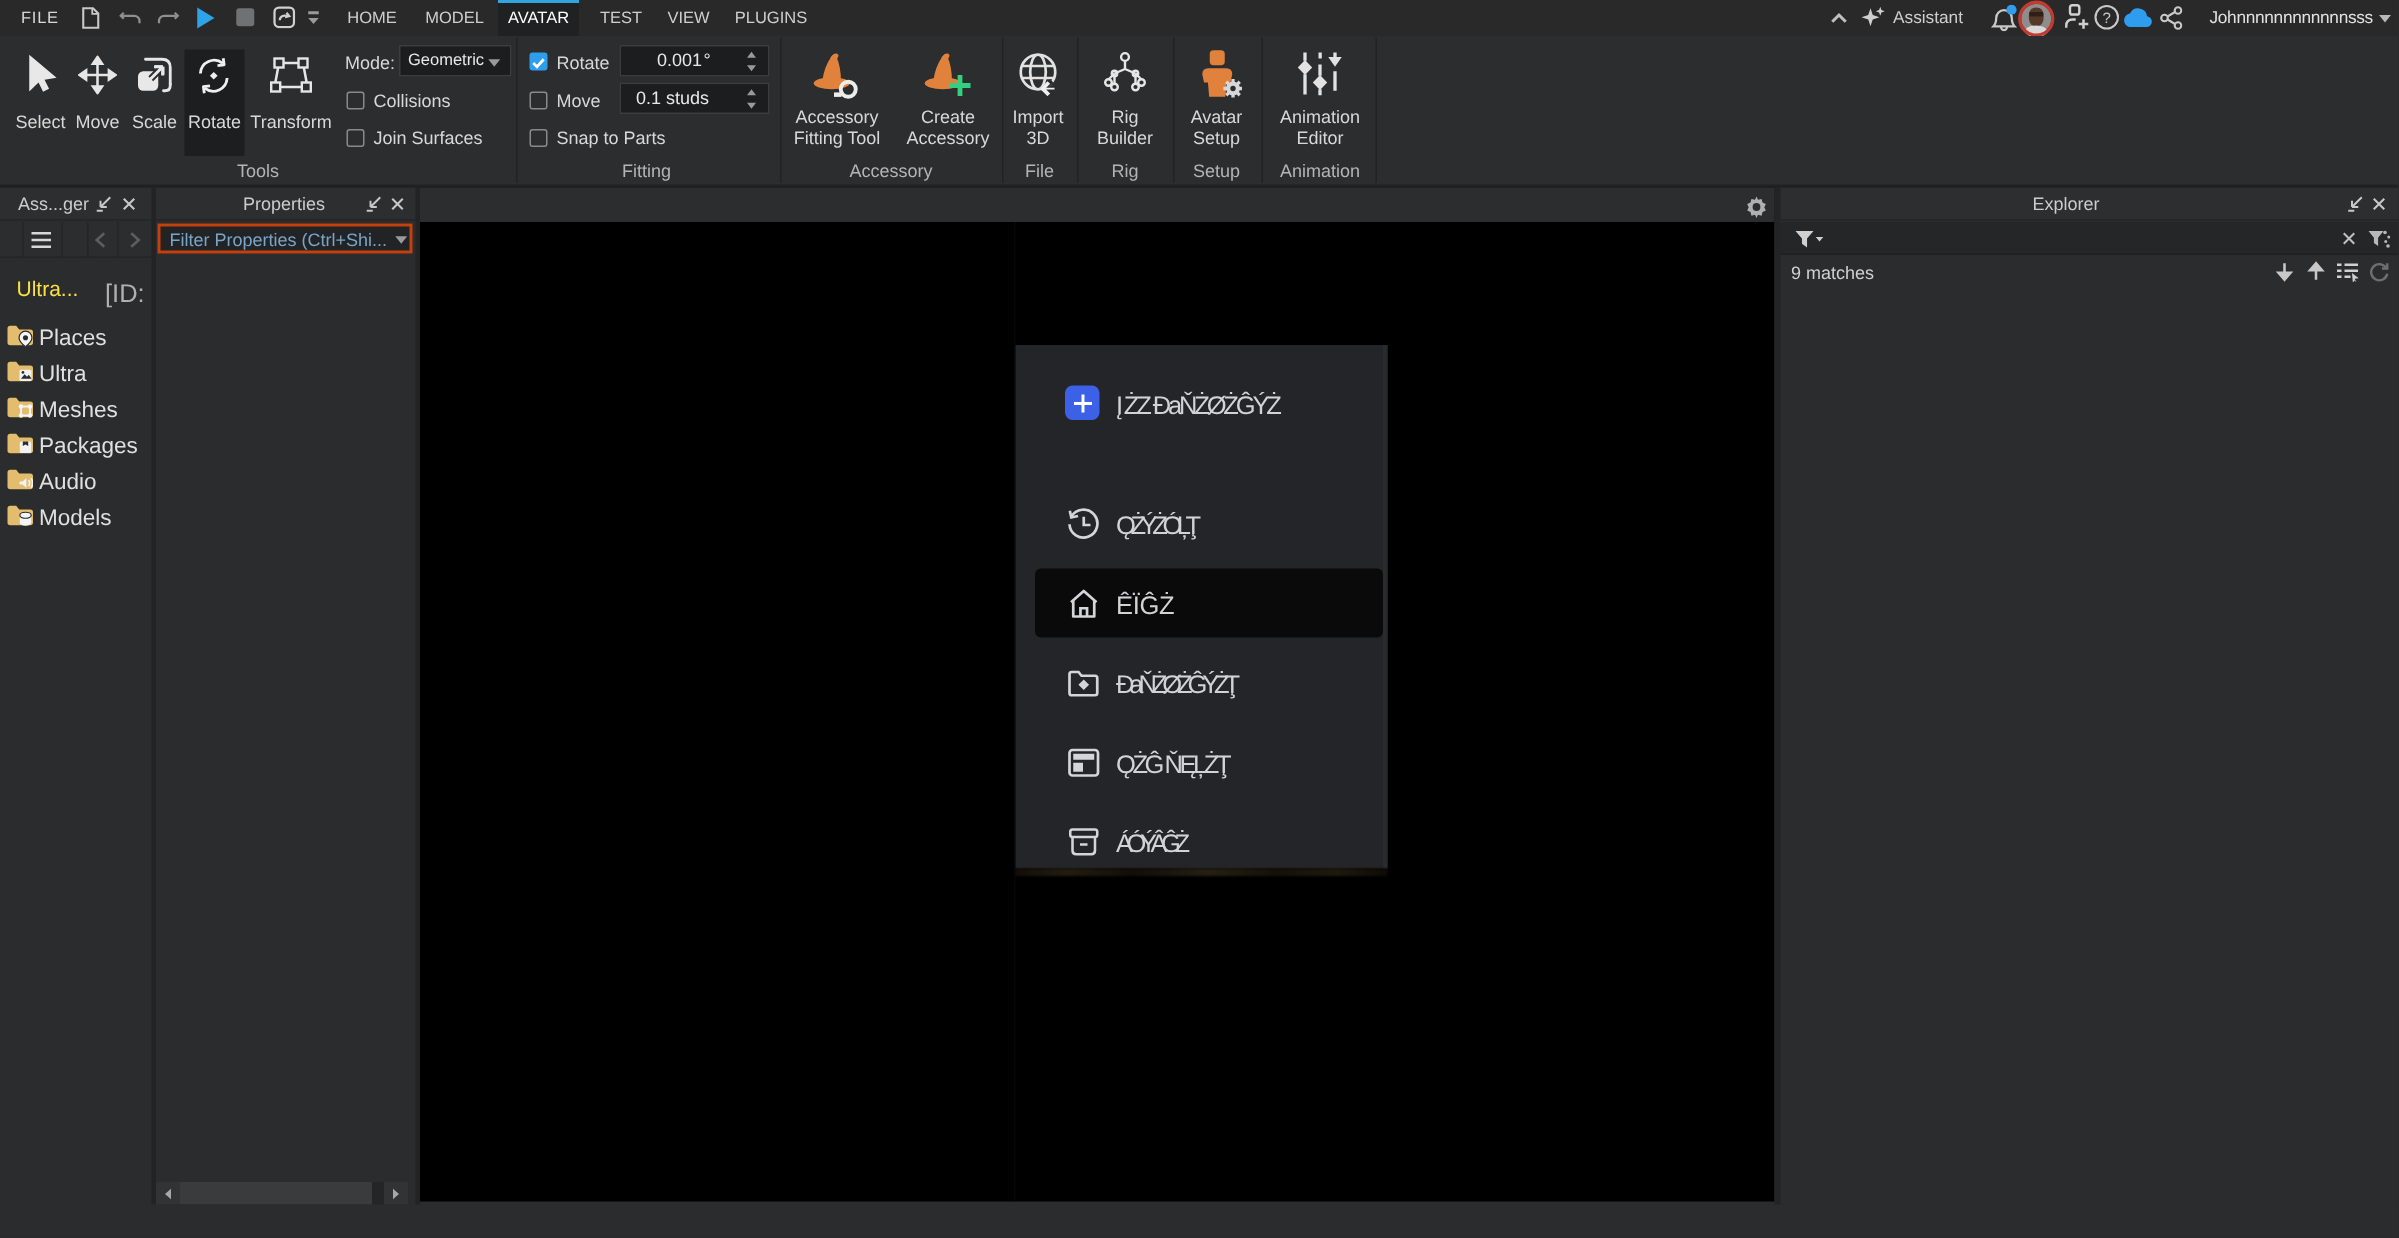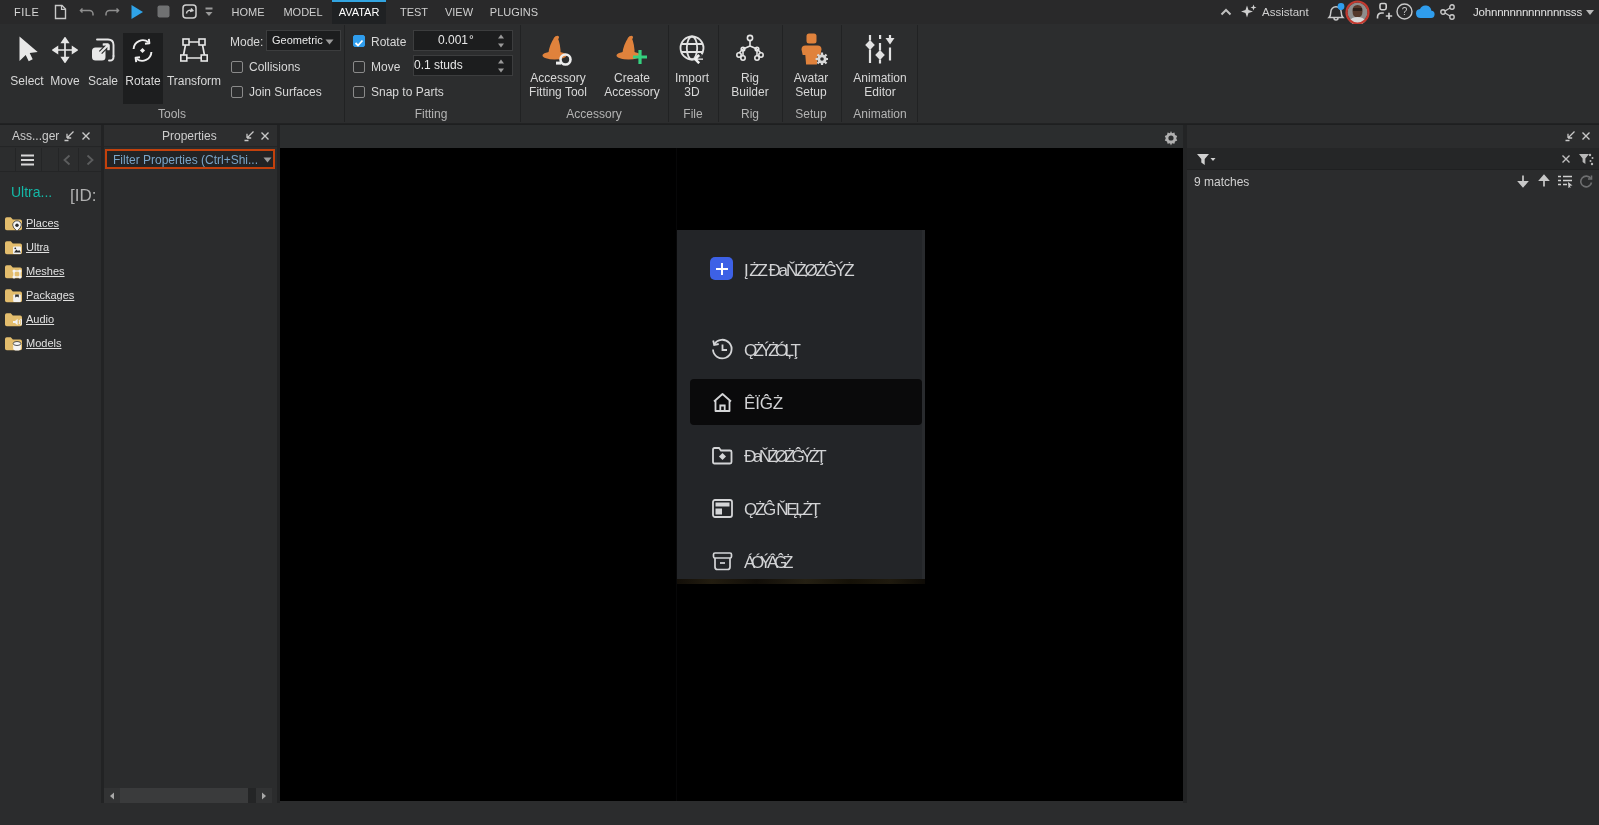--- a/index.html
+++ b/index.html
@@ -22,21 +22,21 @@
 .ptitle { position:absolute; background:#2d2e2f; color:#cccccc; font-size:12px; }
 #leftpanel { position:absolute; left:0; top:125px; width:101px; height:678px; background:#2b2c2d; }
 #proppanel { position:absolute; left:104px; top:125px; width:173px; height:678px; background:#2b2c2d; }
 #viewport { position:absolute; left:280px; top:125px; width:903px; height:676px; background:#000; }
 #vptop { position:absolute; left:280px; top:125px; width:903px; height:23px; background:#2b2d2e; }
 #explorer { position:absolute; left:1187px; top:125px; width:412px; height:679px; background:#2b2c2d; }
 .rowtxt { color:#d0d0d0; font-size:12px; }
 #gamemenu { position:absolute; left:677px; top:230px; width:248px; height:349px; background:#232528; }
 .mrow { position:absolute; left:67px; color:#d2d3d5; font-size:17px; white-space:nowrap; }
 #mhl { position:absolute; left:13px; top:149px; width:232px; height:46px; background:#0a0a0b; border-radius:4px; }
-.flabel { position:absolute; left:26px; color:#e0e0e0; font-size:11px;text-decoration:underline; }
+.flabel { position:absolute; left:26px; color:#e0e0e0; font-size:15px; }
 </style>
 </head>
 <body>
 <div id="stage">
 <div id="titlebar">
   <div class="txt" style="left:14px; letter-spacing:0.5px;">FILE</div>
   <svg class="abs" style="left:54px; top:4px;" width="13" height="16" viewBox="0 0 13 16">
         <path d="M1.5 1.5 h6.5 l3.5 3.5 v9.5 h-10 z" fill="none" stroke="#c8c8c8" stroke-width="1.4"></path>
         <path d="M7.5 1.5 v3.8 h3.8" fill="none" stroke="#c8c8c8" stroke-width="1.2"></path>
       </svg>
@@ -176,21 +176,21 @@
   <div class="cb" style="left:353px; top:11px; background:#2f9ded; border-color:#2f9ded;"><svg width="10" height="10" viewBox="0 0 10 10" style="margin:0 0 2px 0;">
           <path d="M1.5 5 L4 7.5 L8.5 2.5" fill="none" stroke="#fff" stroke-width="1.8"></path>
         </svg></div>
   <div class="cblabel" style="left:371px; top:11px;">Rotate</div>
   <div class="inputbox" style="left:413px; top:6px; width:100px; height:21px; line-height:19px; padding-left:24px;">0.001 °<svg style="position:absolute; right:7px; top:3px;" width="8" height="14" viewBox="0 0 8 14">
           <path d="M4 0.5 L7 4.5 H1 Z" fill="#9a9a9a"></path>
           <path d="M4 13.5 L7 9.5 H1 Z" fill="#9a9a9a"></path>
         </svg></div>
   <div class="cb" style="left:353px; top:37px;"></div>
   <div class="cblabel" style="left:371px; top:36px;">Move</div>
-  <div class="inputbox" style="left:413px; top:31px; width:100px; height:21px; line-height:19px; padding-left:0;">0.1 studs<svg style="position:absolute; right:7px; top:3px;" width="8" height="14" viewBox="0 0 8 14">
+  <div class="inputbox" style="left:413px; top:31px; width:100px; height:21px; line-height:19px; padding-left:10px;">0.1 studs<svg style="position:absolute; right:7px; top:3px;" width="8" height="14" viewBox="0 0 8 14">
           <path d="M4 0.5 L7 4.5 H1 Z" fill="#9a9a9a"></path>
           <path d="M4 13.5 L7 9.5 H1 Z" fill="#9a9a9a"></path>
         </svg></div>
   <div class="cb" style="left:353px; top:62px;"></div>
   <div class="cblabel" style="left:371px; top:61px;">Snap to Parts</div>
   <svg class="abs" style="left:540px; top:9px;" width="37" height="34" viewBox="0 0 37 34">
         <ellipse cx="14.5" cy="22.5" rx="12" ry="4" fill="#e0823c"></ellipse>
         <path d="M8.2 21 q1.2-9.5 6.2-16.5 q1.8-2.4 3-0.4 q3.4 7.6 3.2 17.4 q-6.2 1.8-12.4-0.5 Z" fill="#e0823c"></path>
         <path d="M13.6 5.5 q2.6-3.6 4.6-2.6 q1.8 1-0.4 3.6 l-2.4 1.4 Z" fill="#e0823c"></path>
         <circle cx="25.5" cy="26.5" r="5" fill="none" stroke="#ececec" stroke-width="2.6"></circle>
@@ -265,21 +265,21 @@
   <div class="abs" style="left:78px; top:23px; width:1px; height:24px; background:#242526;"></div>
   <svg class="abs" style="left:20px; top:28px;" width="15" height="14" viewBox="0 0 15 14">
         <path d="M1 2.5 h13 M1 7 h13 M1 11.5 h13" stroke="#d8d8d8" stroke-width="1.8"></path>
       </svg>
   <svg class="abs" style="left:63px; top:29px;" width="8" height="12" viewBox="0 0 8 12">
         <path d="M6.5 1.5 L1.5 6 L6.5 10.5" stroke="#5c5d5e" stroke-width="1.8" fill="none"></path>
       </svg>
   <svg class="abs" style="left:86px; top:29px;" width="8" height="12" viewBox="0 0 8 12">
         <path d="M1.5 1.5 L6.5 6 L1.5 10.5" stroke="#5c5d5e" stroke-width="1.8" fill="none"></path>
       </svg>
-  <div class="abs" style="left:11px; top:59px; font-size:14px; color:#14b8a6;">Ultra...</div>
+  <div class="abs" style="left:11px; top:59px; font-size:14px; color:#fde047;">Ultra...</div>
   <div class="abs" style="left:70px; top:61px; font-size:17px; color:#b0b0b0; white-space:nowrap;">[ID: 68</div>
   <svg class="abs" style="left:4px; top:91px;" width="18" height="15" viewBox="0 0 18 15">
         <path d="M1 3 q0-1.8 1.8-1.8 h4 l2 2.4 h7.4 q1.8 0 1.8 1.8 v7 q0 1.8-1.8 1.8 H2.8 Q1 14.2 1 12.4 Z" fill="#e3bd6d"></path>
         <path d="M13 4.8 a4.3 4.3 0 0 1 4.3 4.3 q0 2.6-4.3 6 q-4.3-3.4-4.3-6 a4.3 4.3 0 0 1 4.3-4.3 Z" fill="#f5f5f5" stroke="#2b2c2d" stroke-width="0.8"></path>
         <circle cx="13" cy="9.2" r="1.7" fill="#2b2c2d"></circle>
       </svg>
   <div class="flabel" style="top:92px;">Places</div>
   <svg class="abs" style="left:4px; top:115px;" width="18" height="15" viewBox="0 0 18 15">
         <path d="M1 3 q0-1.8 1.8-1.8 h4 l2 2.4 h7.4 q1.8 0 1.8 1.8 v7 q0 1.8-1.8 1.8 H2.8 Q1 14.2 1 12.4 Z" fill="#e3bd6d"></path>
         <rect x="9" y="6.5" width="8" height="7.5" rx="1" fill="#f2f2f2"></rect>
@@ -384,20 +384,23 @@
       </svg>
   <div class="mrow" style="top:31px; letter-spacing:-2.1px;">Į ŻZ ĐaŇŻØŻĜÝŻ</div>
   <div class="mrow" style="top:111px; letter-spacing:-3.6px;">ǪŻÝŻÓĻŢ</div>
   <div class="mrow" style="top:164px; letter-spacing:-0.2px;">ÊÏĜŻ</div>
   <div class="mrow" style="top:217px; letter-spacing:-3.4px;">ĐaŇŻØŻĜÝŻŢ</div>
   <div class="mrow" style="top:270px; letter-spacing:-2.3px;">ǪŻĜ ŇĘĻŻŢ</div>
   <div class="mrow" style="top:323px; letter-spacing:-4.3px;">ÁÓÝÂĜŻ</div>
 </div>
 <div class="abs" style="left:677px; top:579px; width:248px; height:5px; background:linear-gradient(90deg,#120e08,#231d10 14%,#120e08 32%,#252013 52%,#151107 70%,#1f1a0e 86%,#0e0b06); filter:blur(0.7px);"></div>
 <div id="explorer">
+  <div class="ptitle" style="left:0; top:0; width:412px; height:22px; line-height:22px; border-bottom:1px solid #242526;">
+        <span style="position:absolute; left:168px;">Explorer</span>
+      </div>
   <svg class="abs" style="left:377px; top:5px;" width="12" height="12" viewBox="0 0 12 12">
         <path d="M10.5 1.5 L4 8 M4 8 v-4.2 M4 8 h4.2 M1.5 10.5 h4" stroke="#c8c8c8" stroke-width="1.3" fill="none"></path>
       </svg>
   <svg class="abs" style="left:394px; top:6px;" width="10" height="10" viewBox="0 0 10 10">
         <path d="M1.5 1.5 L8.5 8.5 M8.5 1.5 L1.5 8.5" stroke="#c8c8c8" stroke-width="1.4"></path>
       </svg>
   <div class="abs" style="left:0; top:23px; width:412px; height:22px; background:#252627; border-bottom:1px solid #1f2021;"></div>
   <svg class="abs" style="left:9px; top:28px;" width="20" height="13" viewBox="0 0 20 13">
         <path d="M1 1 h12 L8.7 6 v6 l-3.4-2.5 V6 Z" fill="#d0d0d0"></path>
         <path d="M14.5 5 h5 L17 8 Z" fill="#d0d0d0"></path>

